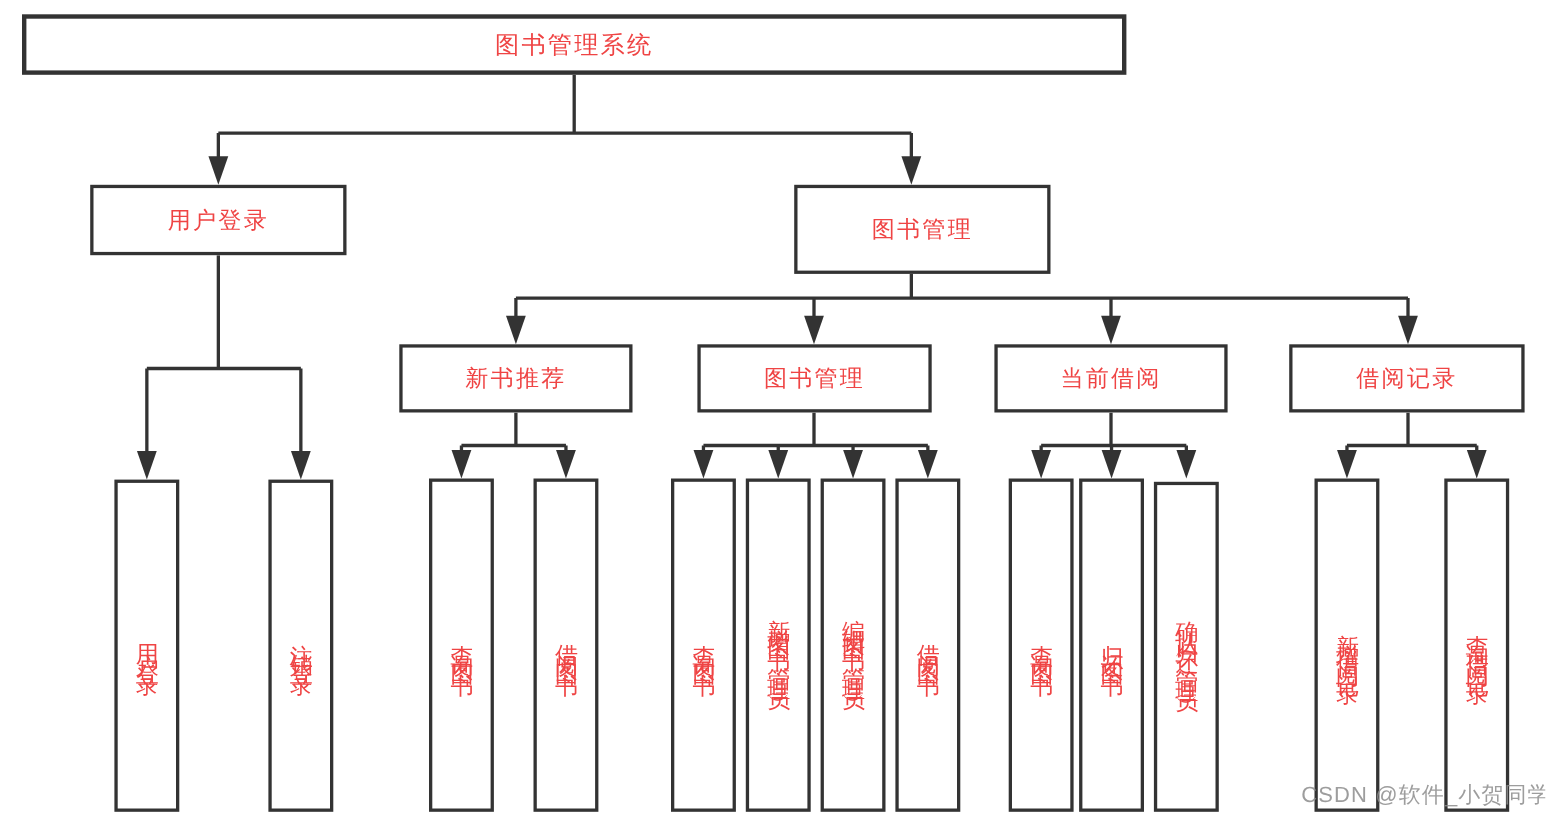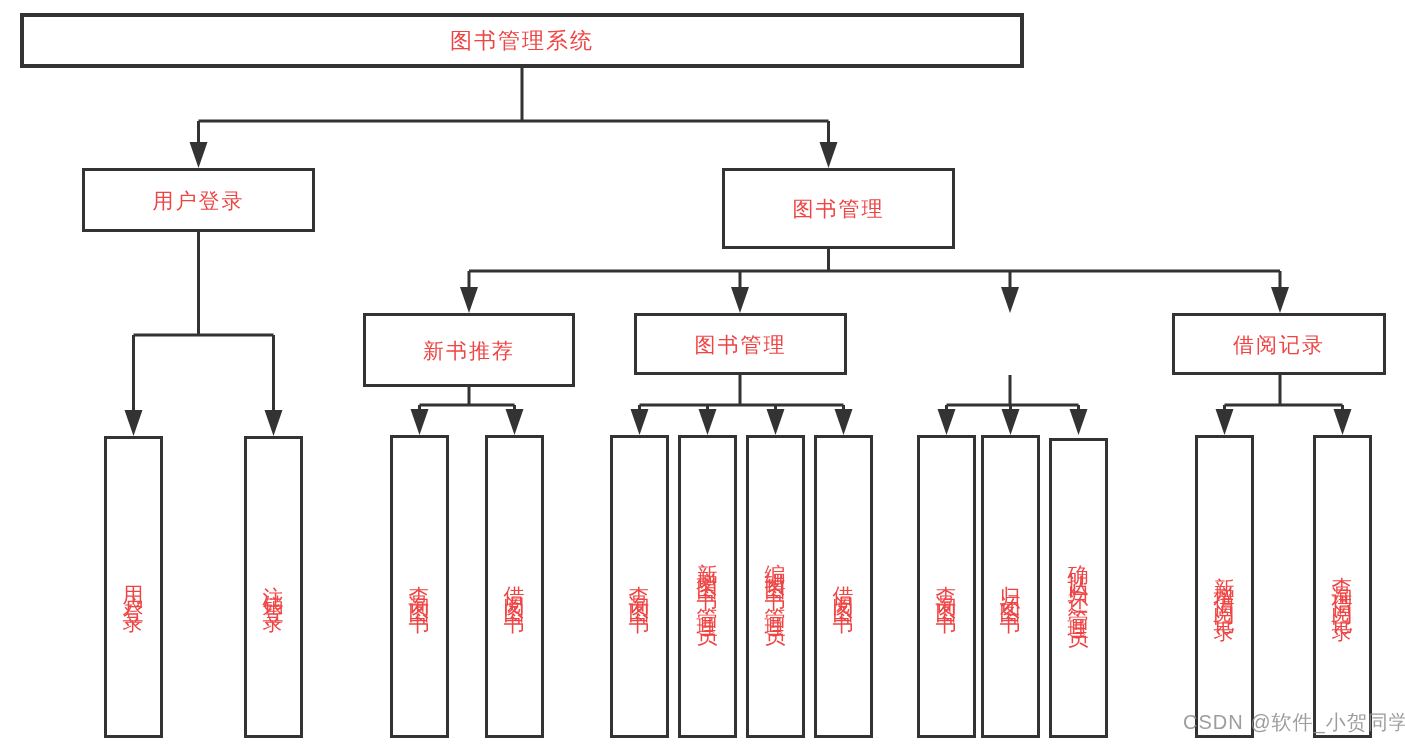--- a/index.html
+++ b/index.html
@@ -120,25 +120,28 @@
     <span>图书管理系统</span>
   </div>
 
   <div class="box" style="left:82px; top:168px; width:233px; height:64px;">
     <span>用户登录</span>
   </div>
   <div class="box" style="left:712px; top:168px; width:233px; height:81px;margin-left:10px;">
     <span>图书管理</span>
   </div>
 
-  <div class="box" style="left:363px; top:313px; width:212px; height:74px;">
+  <div class="box" style="left:363px; top:313px; width:212px; height:62px;">
     <span>新书推荐</span>
   </div>
   <div class="box" style="left:634px; top:313px; width:213px; height:62px;">
     <span>图书管理</span>
+  </div>
+  <div class="box" style="left:904px; top:313px; width:212px; height:62px;">
+    <span>当前借阅</span>
   </div>
   <div class="box" style="left:1172px; top:313px; width:214px; height:62px;">
     <span>借阅记录</span>
   </div>
 
   <div class="box vbox" style="left:104px; top:436px; width:59px; height:302px;">
     <span>用户登录</span>
   </div>
   <div class="box vbox" style="left:244px; top:436px; width:59px; height:302px;">
     <span>注销登录</span>

